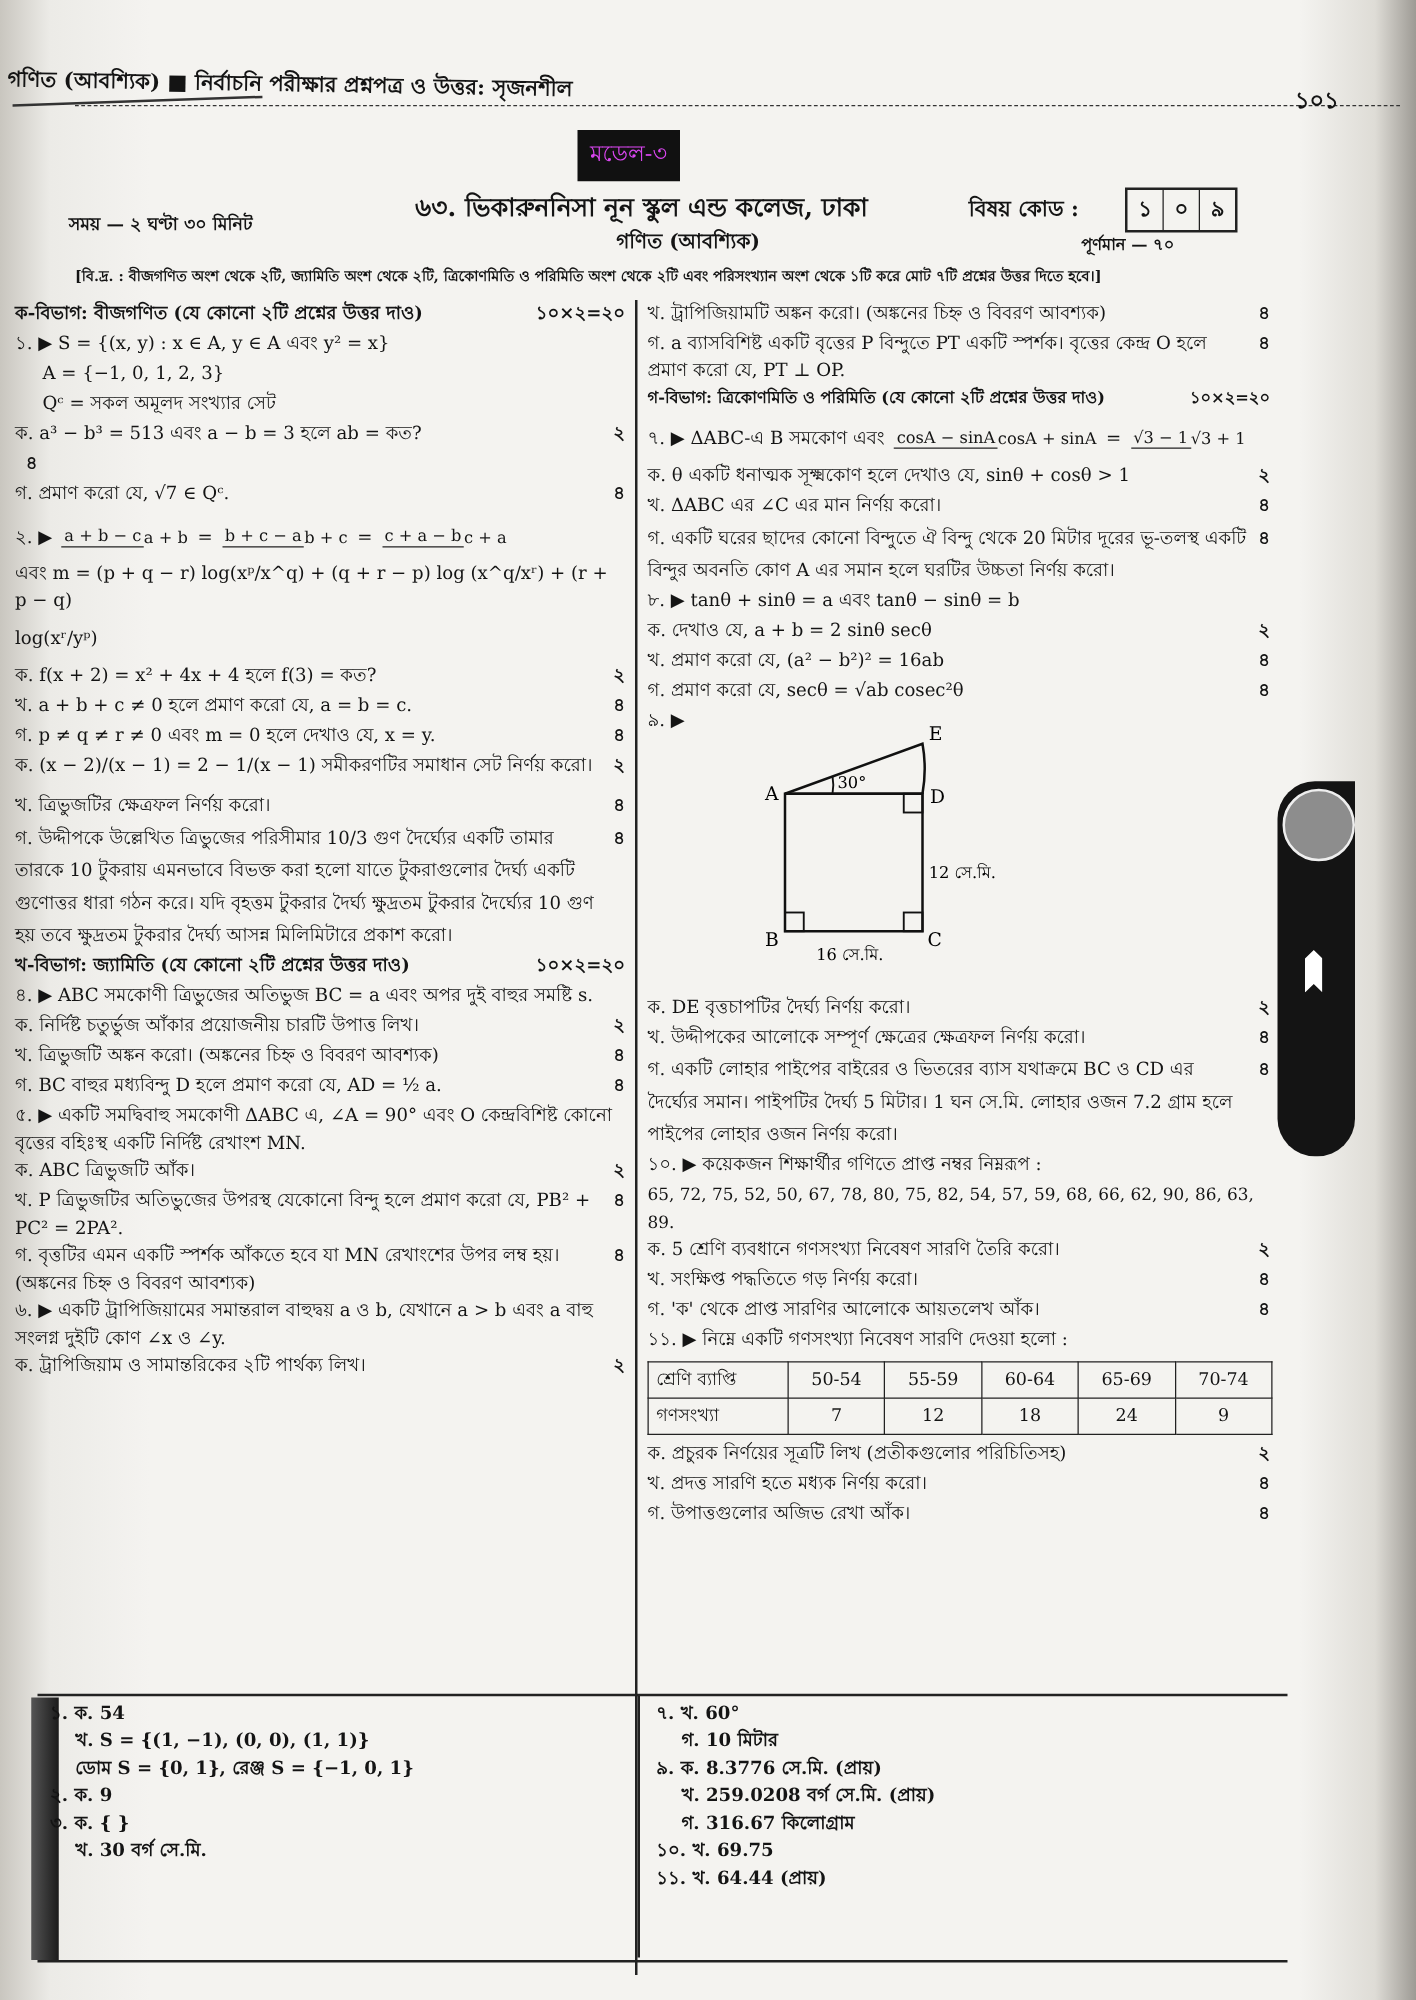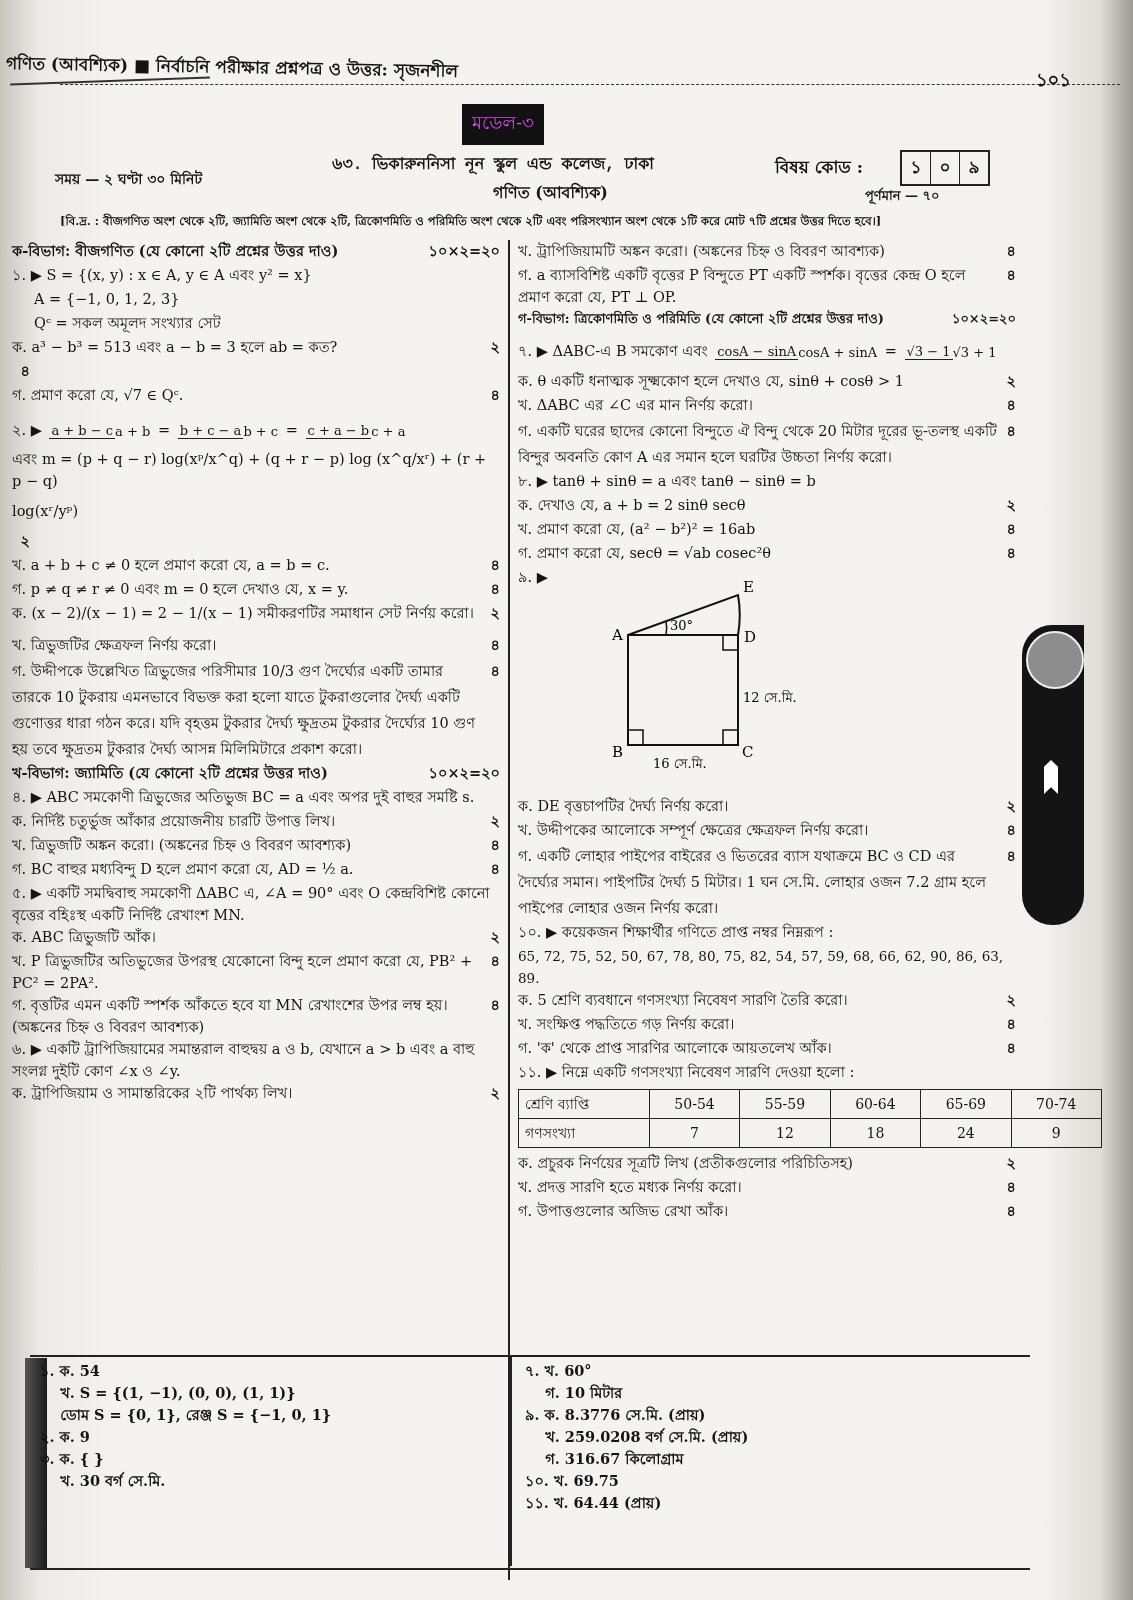--- a/index.html
+++ b/index.html
@@ -3,42 +3,42 @@
 <meta charset="utf-8">
 <style>
   html,body{margin:0;padding:0;}
   body{width:1133px;height:1600px;background:#e9e7e2;position:relative;overflow:hidden;font-family:"DejaVu Serif",serif;color:#141414;}
   .page{position:absolute;left:0;top:0;width:1133px;height:1600px;background:linear-gradient(90deg,#c9c6bf 0px,#ecebe7 40px,#f4f3f0 120px,#f4f3f0 1040px,#dedcd6 1100px,#9d9a94 1133px);}
   .running-head{position:absolute;left:6px;top:50px;font-size:17px;font-weight:bold;transform:rotate(1deg);transform-origin:left;}
   .head-rule{position:absolute;left:60px;top:84px;width:1060px;border-top:1px dashed #333;}
   .head-rule2{position:absolute;left:10px;top:80px;width:200px;border-top:2px solid #333;transform:rotate(-2deg);}
   .page-number{position:absolute;right:62px;top:66px;font-size:18px;font-weight:bold;}
   .model-badge{position:absolute;left:462px;top:104px;background:#111;color:#d946ef;padding:5px 10px;font-size:18px;}
-  .school{position:absolute;left:332px;top:151px;font-size:16px;font-weight:bold;font-family:Liberation Mono, monospace;}
+  .school{position:absolute;left:332px;top:151px;font-size:20px;font-weight:bold;}
   .subject{position:absolute;left:493px;top:180px;font-size:16px;font-weight:bold;}
   .time{position:absolute;left:55px;top:168px;font-size:14px;font-weight:bold;}
   .code-wrap{position:absolute;left:775px;top:150px;display:flex;align-items:center;font-size:17px;font-weight:bold;gap:31px;}
   .code-box{display:flex;border:2px solid #222;margin-left:6px;}
   .code-box span{display:inline-block;width:28px;text-align:center;border-right:1.5px solid #222;padding:2px 0;}
   .code-box span:last-child{border-right:none;}
   .full-marks{position:absolute;left:865px;top:186px;font-size:13px;font-weight:bold;}
   .note{position:absolute;left:60px;top:213px;font-size:11.5px;font-weight:bold;white-space:nowrap;}
   .col{position:absolute;top:240px;font-size:14.5px;line-height:22px;}
   .col-left{left:12px;width:488px;}
   .col-right{left:518px;width:498px;}
   .divider{position:absolute;left:508px;top:240px;width:2px;height:1340px;background:#222;}
   .line{display:flex;justify-content:space-between;align-items:baseline;min-height:24px;}
   .line .t{flex:1;}
   .line .m{width:18px;text-align:right;font-weight:bold;}
   .sec{font-weight:bold;}
   .indent{padding-left:22px;}
   .frac{display:inline-flex;flex-direction:row;align-items:center;vertical-align:middle;font-size:13px;line-height:15px;margin:0 3px;}
   .frac .n{border-bottom:1px solid #222;padding:0 2px;}
   .diagram{position:relative;height:205px;}
-  table.freq{border-collapse:collapse;width:584px;font-size:14px;margin:4px 0;}
+  table.freq{border-collapse:collapse;width:500px;font-size:14px;margin:4px 0;}
   table.freq td{border:1.5px solid #222;padding:3px 6px;text-align:center;}
   table.freq td:first-child{text-align:left;}
   .ans-box{position:absolute;left:30px;top:1355px;width:1000px;height:215px;border-top:2px solid #222;}
   .ans-left{position:absolute;left:40px;top:1360px;font-size:14.5px;line-height:22px;font-weight:bold;}
   .ans-right{position:absolute;left:525px;top:1360px;font-size:14.5px;line-height:22px;font-weight:bold;}
   .ans-frame{position:absolute;left:510px;top:1356px;width:2px;height:210px;background:#222;}
   .ans-bottom{position:absolute;left:30px;top:1568px;width:1000px;border-top:2px solid #222;}
   .dark-strip{position:absolute;left:25px;top:1358px;width:22px;height:210px;background:linear-gradient(90deg,#555,#1b1b1b);}
   .side-tab{position:absolute;left:1022px;top:625px;width:62px;height:300px;background:#141414;border-radius:30px 0 30px 30px;}
   .side-tab .disc{position:absolute;left:4px;top:6px;width:54px;height:54px;border-radius:50%;background:#8d8d8d;border:2px solid #eee;}
@@ -117,20 +117,21 @@
             </span>
         </span>
       </div>
       <div class="line" style="min-height:40px;align-items:center;">
           <span class="t">এবং m = (p + q − r) log(xᵖ/x^q) + (q + r − p) log (x^q/xʳ) + (r + p − q)</span>
         </div>
       <div class="line" style="min-height:38px;align-items:center;">
           <span class="t">log(xʳ/yᵖ)</span>
         </div>
       <div class="line">
+          <span class="t"><span>ক.</span> <span>f(x + 2) = x² + 4x + 4 হলে f(3) = কত?</span></span>
           <span class="m">২</span>
         </div>
       <div class="line">
           <span class="t"><span>খ.</span> <span>a + b + c ≠ 0 হলে প্রমাণ করো যে, a = b = c.</span></span>
           <span class="m">৪</span>
         </div>
       <div class="line">
           <span class="t"><span>গ.</span> <span>p ≠ q ≠ r ≠ 0 এবং m = 0 হলে দেখাও যে, x = y.</span></span>
           <span class="m">৪</span>
         </div>

